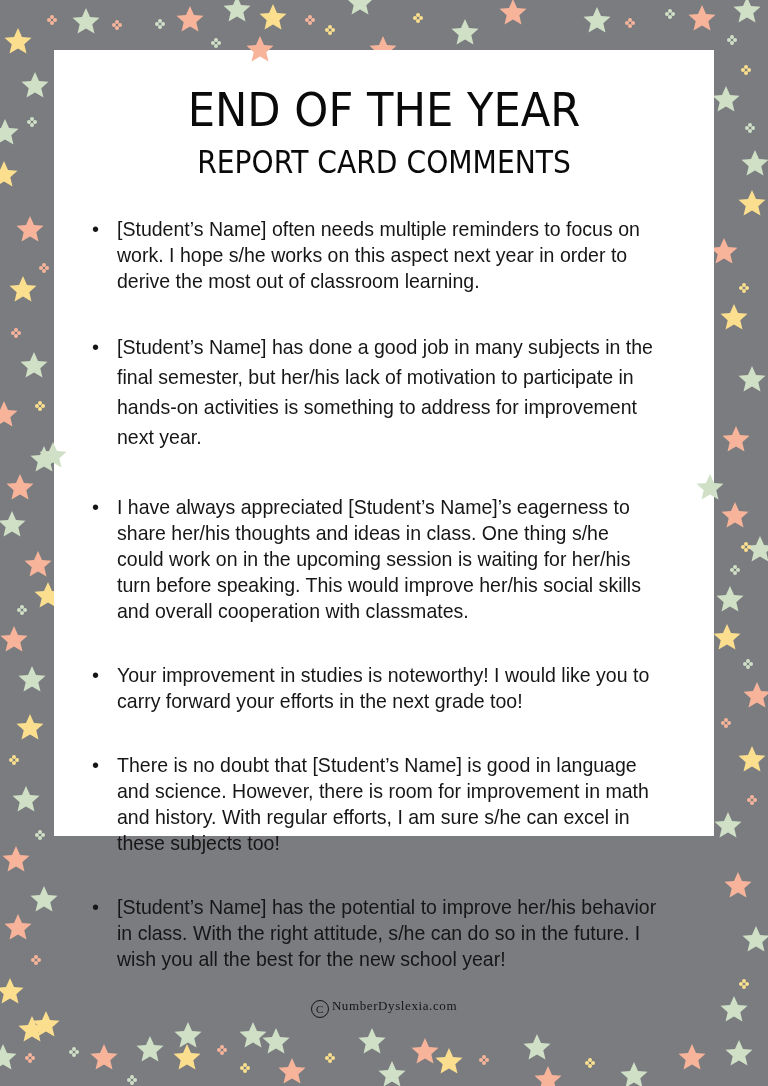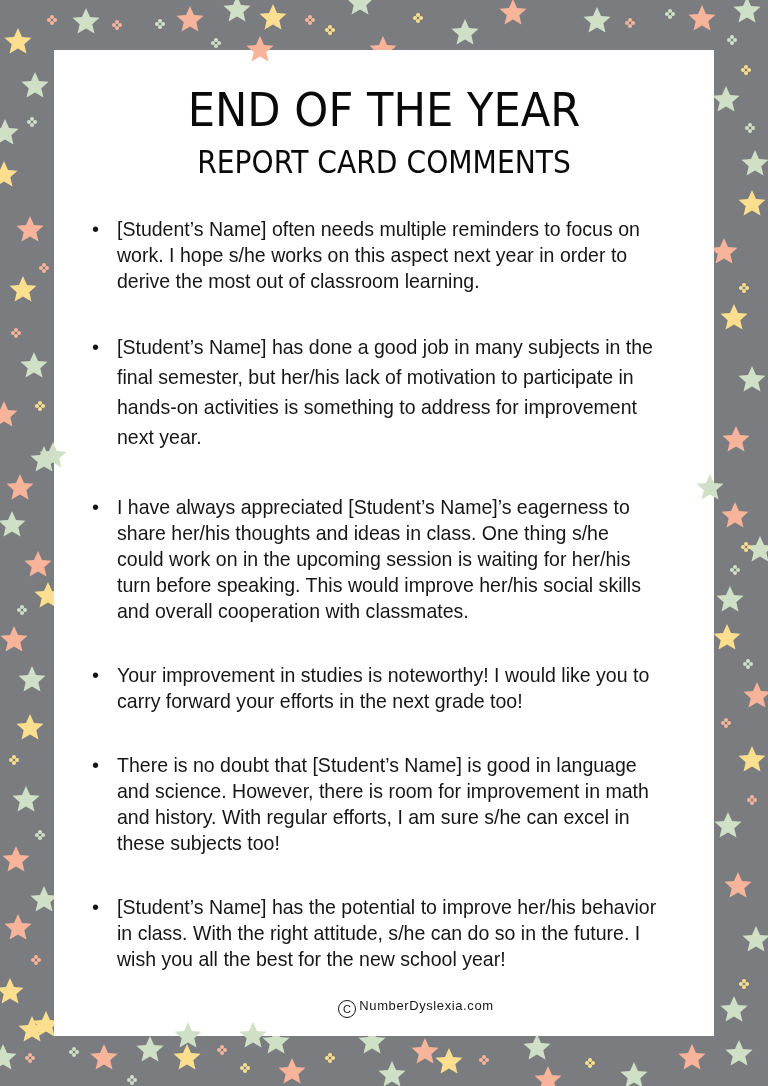--- a/index.html
+++ b/index.html
@@ -5,21 +5,21 @@
   html, body { margin: 0; padding: 0; }
   body {
     width: 768px; height: 1086px; overflow: hidden;
     background: #7b7c80;
     position: relative;
     font-family: "DejaVu Sans", sans-serif;
   }
   .deco { position: absolute; left: 0; top: 0; width: 768px; height: 1086px; }
   .card {
     position: absolute;
-    left: 54px; top: 50px; width: 660px; height: 986px;
+    left: 54px; top: 50px; width: 660px; height: 786px;
     background: #ffffff;
   }
   .deco-front { position: absolute; left: 0; top: 0; width: 768px; height: 1086px; pointer-events: none; }
   .title {
     position: absolute; left: 0; width: 660px; top: 32px;
     text-align: center; color: #0a0a0a;
     font-family: "DejaVu Sans", sans-serif;
     font-size: 47px; letter-spacing: 0px; line-height: 56px;
     font-weight: normal;
     transform: scaleX(0.92);
@@ -44,22 +44,22 @@
     position: absolute; left: 0; top: 0;
     font-size: 20px;
   }
   .comment .text {
     display: block; margin-left: 25px; width: 580px;
     transform-origin: 0 0;
   }
   .footer {
     position: absolute; left: 0; width: 660px; top: 948px;
     text-align: center;
-    font-family: Liberation Sans, sans-serif;
-    font-size: 13px; color: #161616; letter-spacing: 0.6px; margin-left: 32px;
+    font-family: Liberation Serif, serif;
+    font-size: 13px; color: #161616; letter-spacing: 0.6px;
   }
   .footer .copy {
     display: inline-block; width: 16px; height: 16px; border: 1.5px solid #161616;
     border-radius: 50%; font-size: 11px; line-height: 16px; text-align: center;
     vertical-align: -3px; margin-right: 3px;
   }
 </style>
 </head>
 <body>
 

